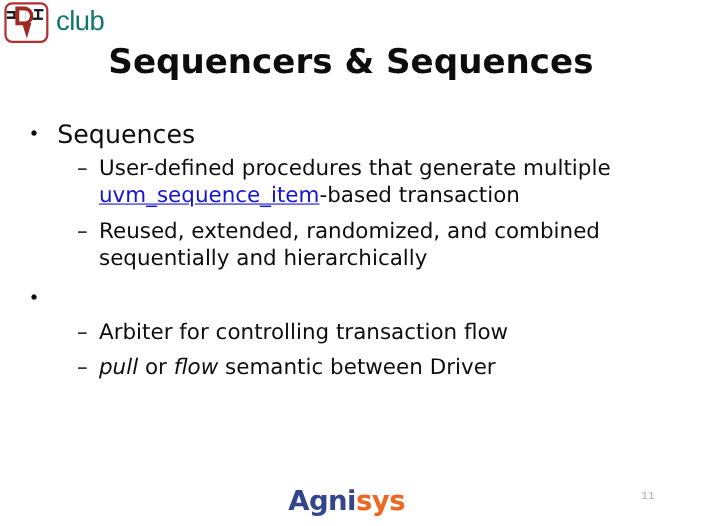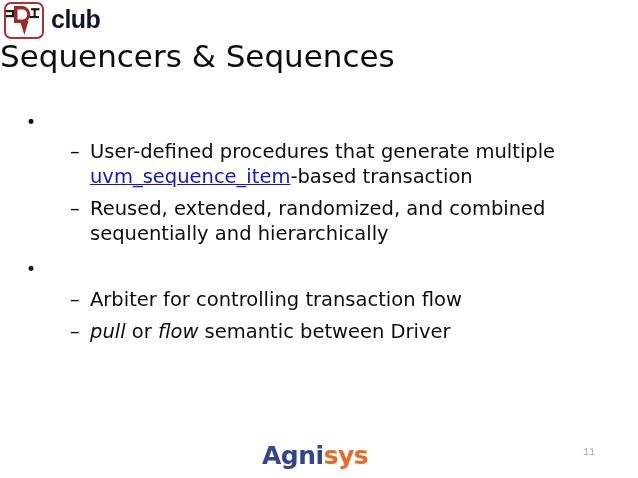--- a/index.html
+++ b/index.html
@@ -33,37 +33,37 @@
     height: 37px;
     border: 2px solid #b03030;
     border-radius: 7px;
     background: #ffffff;
     box-sizing: border-box;
   }
   .brand-mark svg { display: block; }
   .brand-word {
     font-family: "Liberation Sans", sans-serif;
     font-size: 25px;
-    font-weight: bold;
-    color: #0f172a;
+    font-weight: normal;
+    color: #0f766e;
     letter-spacing: -0.5px;
     line-height: 1;
     padding-bottom: 3px;
   }
 
   
   .slide-title {
     position: absolute;
     left: 0;
     right: 0;
     top: 38px;
-    text-align: left;
+    text-align: center;
     font-family: "DejaVu Sans", sans-serif;
     font-size: 31px;
-    font-weight: normal;
+    font-weight: bold;
     color: #0d0d0d;
     letter-spacing: 0px;
   }
 
   
   .body-area {
     position: absolute;
     left: 26px;
     top: 110px;
     width: 590px;
@@ -158,20 +158,21 @@
     <div class="brand-word">club</div>
   </div>
 
   <div class="slide-title">Sequencers &amp; Sequences</div>
 
   <div class="body-area">
 
     <div class="group group-sequences">
       <div class="lvl1">
         <span class="marker">•</span>
+        <span class="text">Sequences</span>
       </div>
 
       <div class="lvl2">
         <span class="marker">–</span>
         <span class="text">
           <span>User-defined procedures that generate multiple </span><a class="code-link" href="#">uvm_sequence_item</a><span>-based transaction</span>
         </span>
       </div>
 
       <div class="lvl2">

